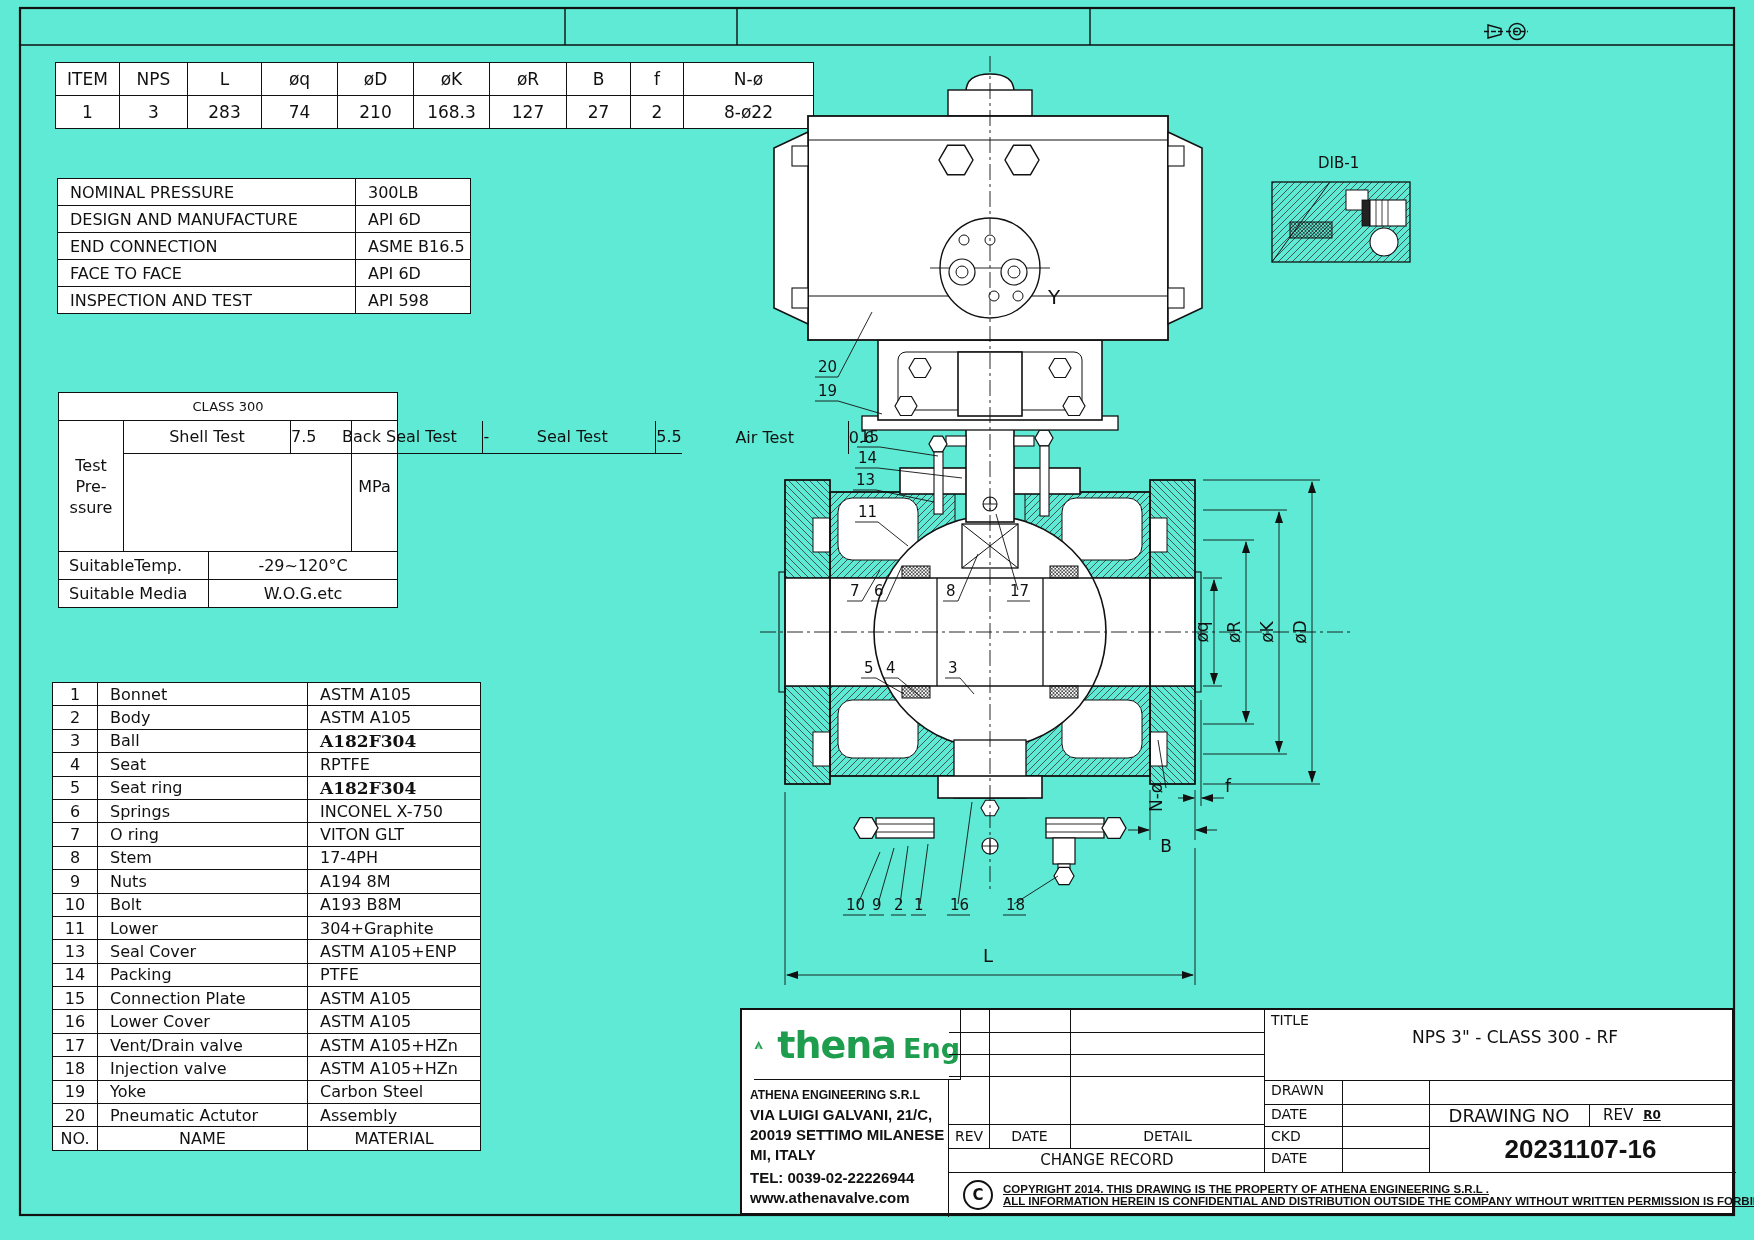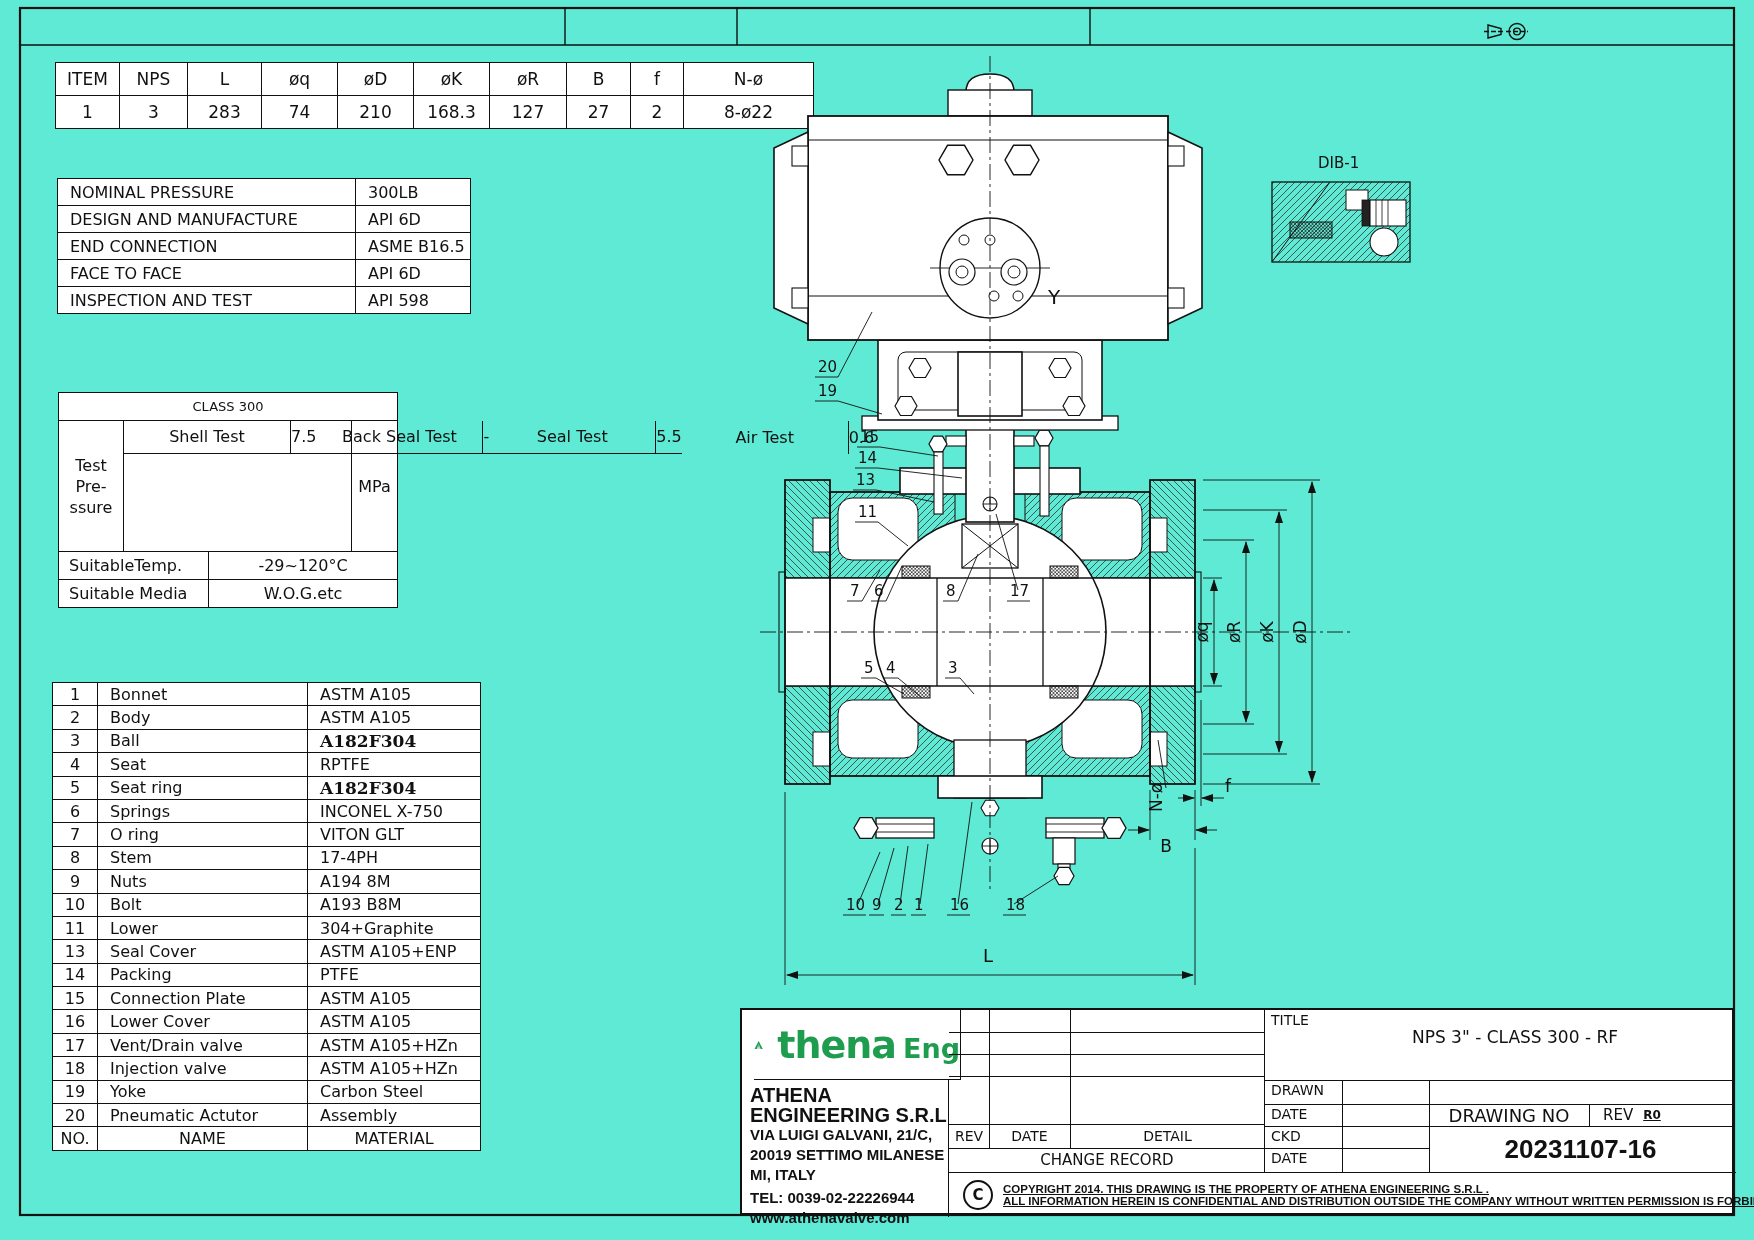--- a/index.html
+++ b/index.html
@@ -568,21 +568,21 @@
           <line x1="35" y1="32" x2="47" y2="62"></line>
         </g>
       </svg>
       <div style="display:flex;align-items:baseline;">
         <span class="brand" style="font-size:38px;letter-spacing:-1px;">thena</span>
         <span class="brand" style="font-size:27px;margin-left:7px;">Eng</span>
       </div>
     </div>
 
     <div class="abs addr" style="left:0;top:70px;width:207px;height:137px;border-right:1.8px solid #111;padding:5px 0 0 8px;">
-      <div style="font-size:20px;">ATHENA ENGINEERING S.R.L</div>
+      <div style="font-size:12px;">ATHENA ENGINEERING S.R.L</div>
       <div>VIA LUIGI GALVANI, 21/C,</div>
       <div>20019 SETTIMO MILANESE</div>
       <div>MI, ITALY</div>
       <div style="margin-top:3px;">TEL: 0039-02-22226944</div>
       <div>www.athenavalve.com</div>
     </div>
 
     <div class="abs" style="left:207px;top:0;width:316px;height:162px;border-right:1.8px solid #111;">
       <div class="abs" style="left:0;top:22px;width:316px;border-top:1.4px solid #111;"></div>
       <div class="abs" style="left:0;top:44px;width:316px;border-top:1.4px solid #111;"></div>

